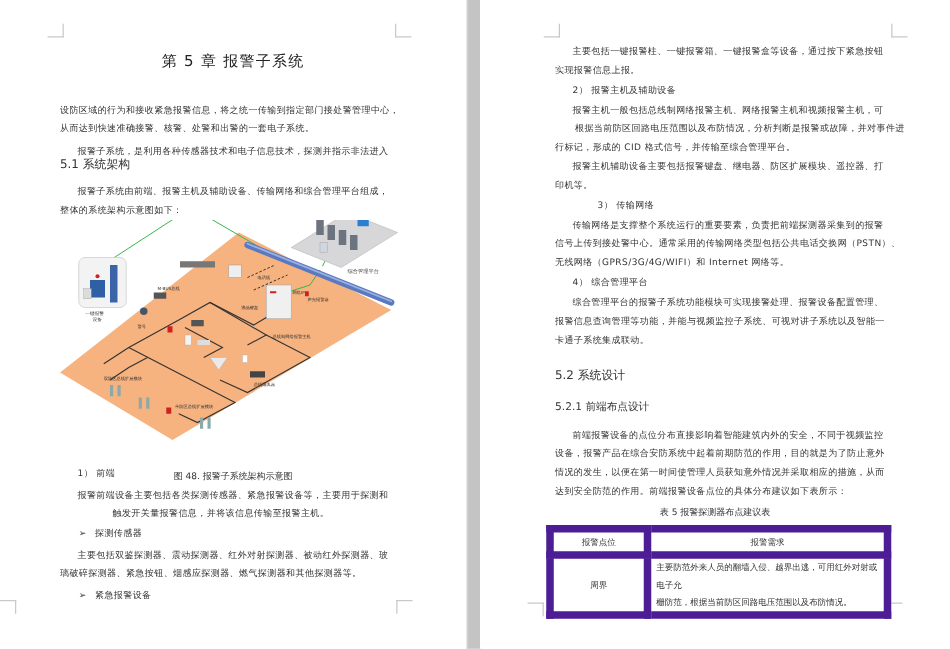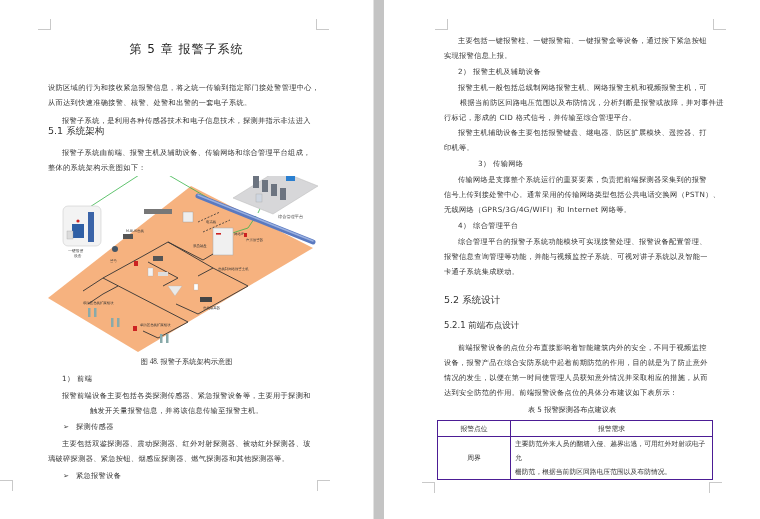--- a/index.html
+++ b/index.html
@@ -24,21 +24,21 @@
   .chapter { position:absolute; left:0; width:373px; top:41px; text-align:center; font-size:12px; color:#222; letter-spacing:1px; }
   .h2 { position:absolute; font-size:9.5px; color:#333; }
   .h3 { position:absolute; font-size:8.5px; color:#333; }
   .caption { position:absolute; font-size:7.2px; color:#333; text-align:center; }
 
   
   #diagram { position:absolute; left:48px; top:176px; width:300px; height:176px; }
 
   
   .tbl { position:absolute; left:437px; top:420px; width:276px; border-collapse:collapse; font-size:6.8px; color:#333; }
-  .tbl th, .tbl td { border:1px solid #4c1d95; padding:0 4px; }
+  .tbl th, .tbl td { border:6px solid #4c1d95; padding:0 4px; }
   .tbl th { font-weight:normal; height:15px; text-align:center; }
   .tbl td { height:30px; line-height:14px; }
   .tbl td.c1 { text-align:center; width:64px; }
 </style>
 </head>
 <body>
 
 <div class="gap"></div>
 
 <div class="page" id="page-left">
@@ -129,21 +129,21 @@
       <text x="198" y="65">声光报警器</text>
       <text x="170" y="94">总线制网络报警主机</text>
       <text x="62" y="86">警号</text>
       <text x="35" y="128">双防区总线扩展模块</text>
       <text x="92" y="150">单防区总线扩展模块</text>
       <text x="155" y="133">总线隔离器</text>
       <text x="145" y="71">液晶键盘</text>
     </g>
   </svg>
 
-  <div class="caption" style="left:0;width:373px;top:357px;font-family:Liberation Serif, serif;">图 48.  报警子系统架构示意图</div>
+  <div class="caption" style="left:0;width:373px;top:376px;">图 48.  报警子系统架构示意图</div>
 
   <div class="t" style="left:62px;top:373px;">1）  前端</div>
   <div class="t" style="left:62px;top:390px;">报警前端设备主要包括各类探测传感器、紧急报警设备等，主要用于探测和</div>
   <div class="t" style="left:48px;top:405px;margin-left:42px;">触发开关量报警信息，并将该信息传输至报警主机。</div>
 
   <div class="t" style="left:63px;top:421px;">➢</div>
   <div class="t" style="left:76px;top:421px;">探测传感器</div>
   <div class="t" style="left:62px;top:438px;">主要包括双鉴探测器、震动探测器、红外对射探测器、被动红外探测器、玻</div>
   <div class="t" style="left:48px;top:453px;">璃破碎探测器、紧急按钮、烟感应探测器、燃气探测器和其他探测器等。</div>
 

